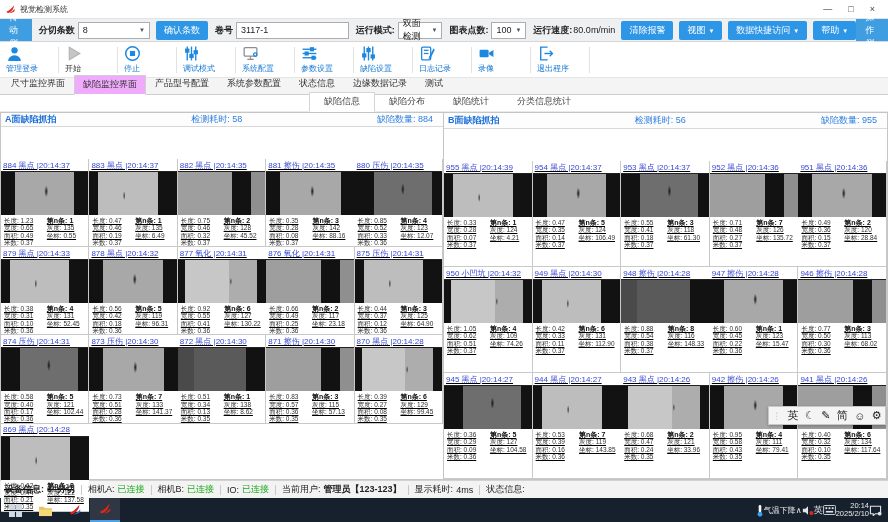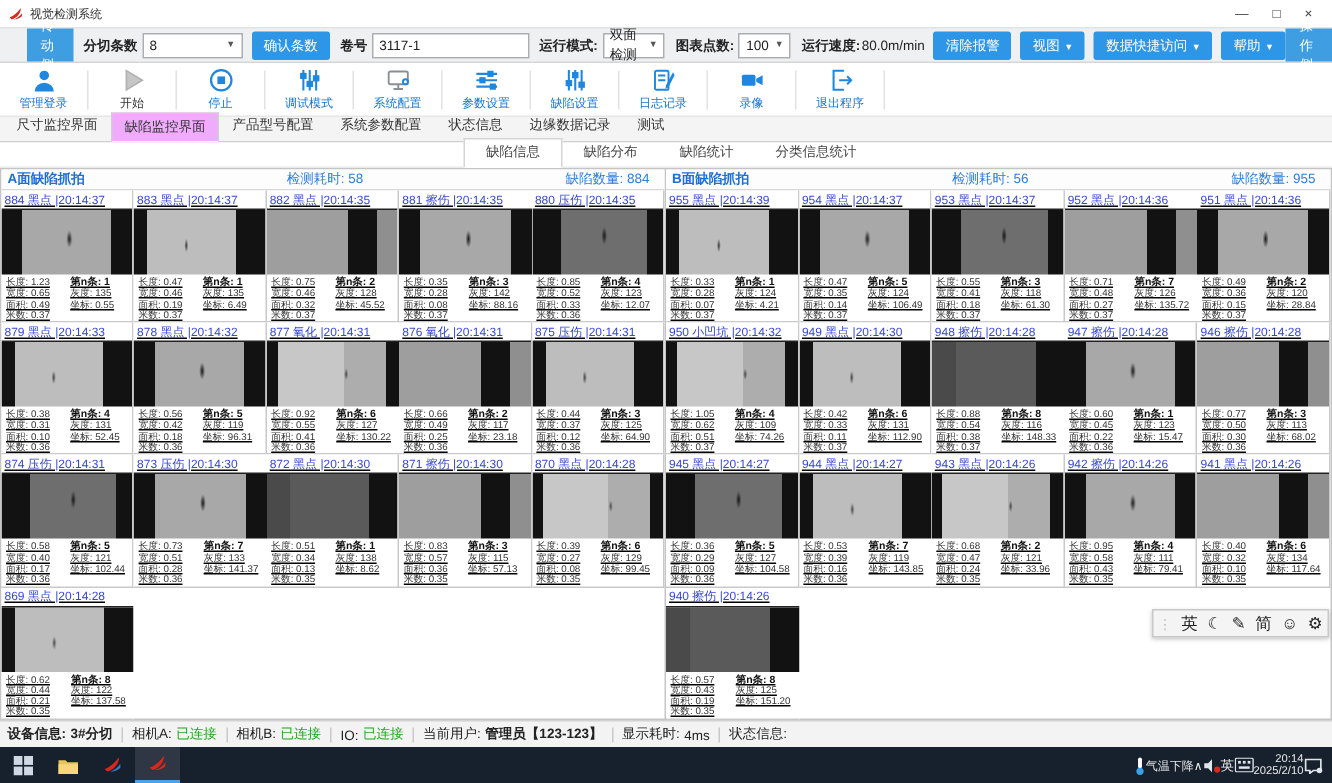--- a/index.html
+++ b/index.html
@@ -9,49 +9,49 @@
     font-family:"Liberation Sans", sans-serif; background:#fff; margin:0 auto;
   }
   
   .titlebar { height:18px; background:#fff; display:flex; align-items:center; padding:0 5px; }
   .logo { width:11px; height:11px; }
   .apptitle { font-size:8px; color:#333; margin-left:4px; }
   .wincontrols { margin-left:auto; display:flex; gap:16px; color:#444; font-size:9px; padding-right:8px; }
   .wincontrols span { cursor:default; }
   
   .toolbar1 { height:24px; background:#eef0f2; border-top:1px solid #e3e3e3; border-bottom:1px solid #d6d6d6;
-              display:flex; align-items:center; font-size:9px; color:#222;padding-left:18px; }
+              display:flex; align-items:center; font-size:9px; color:#222; }
   .side-btn { background:#3f9de2; color:#fff; height:100%; display:flex; align-items:center; padding:0 9px; font-size:9px; }
   .tb-label { margin-left:7px; margin-right:3px; white-space:nowrap; }
   .tb-label.bold { font-weight:bold; }
   .tb-select { background:#fff; border:1px solid #abadb3; height:17px; display:flex; align-items:center;
                justify-content:space-between; padding:0 4px; font-size:9px; }
   .tb-select .car { font-size:6px; color:#555; margin-left:4px; }
   .tb-input { background:#fff; border:1px solid #abadb3; height:17px; display:flex; align-items:center; padding:0 4px; font-size:9px; }
   .btn-blue { background:#2e96e6; color:#fff; padding:3px 8px; border-radius:2px; font-size:9px; margin-left:6px; white-space:nowrap; }
   .btn-blue .car { font-size:6px; margin-left:3px; }
   .spacer { flex:1; }
   .side-btn.right { margin-left:0; }
   
   .toolbar2 { height:36px; background:#fff; display:flex; align-items:center; border-bottom:1px solid #e6e6e6; padding-left:2px; }
-  .action { display:flex; flex-direction:column; align-items:center; justify-content:center; min-width:54px; gap:1px; padding:1px 4px; }
+  .action { display:flex; flex-direction:column; align-items:flex-start; justify-content:center; min-width:54px; gap:1px; padding:1px 4px; }
   .action svg { width:17px; height:17px; }
   .action .alabel { font-size:8px; color:#1576d2; white-space:nowrap; }
   .action .alabel.dark { color:#333; }
   .adivider { width:1px; height:26px; background:#e2e2e2; margin:0 2px; }
   
   .tabs { height:17px; background:#f4f4f4; border-bottom:1px solid #cfcfcf; display:flex; align-items:flex-end; font-size:9px; padding-left:2px; }
   .tab { padding:2px 8px 3px; color:#333; border:1px solid transparent; white-space:nowrap; }
   .tab.active { background:#f0abfc; border:1px solid #cfcfcf; border-bottom:1px solid #fff; margin-bottom:-1px; }
   .subtabs { height:17px; background:#fff; display:flex; align-items:flex-end; font-size:9px; padding-left:6px; border-bottom:1px solid #eaeaea;justify-content:center; }
   .subtab { padding:2px 14px 3px; color:#444; white-space:nowrap; }
   .subtab.active { border:1px solid #d5d5d5; border-bottom:1px solid #fff; margin-bottom:-1px; background:#fff; }
   
   .main { height:368px; display:flex; background:#fff; }
-  .panel { width:50%; border:1px solid #c5c5c5; display:flex; flex-direction:column; }
+  .panel { width:50%; border:1px solid #c5c5c5; display:flex; flex-direction:column;gap:32px; }
   .panel + .panel { border-left:none; }
   .panel-header { height:16px; display:flex; align-items:center; font-size:9px; border-bottom:1px solid #d8d8d8; background:#fdfdfd; }
   .panel-title { color:#1b6fd8; font-weight:bold; margin-left:4px; }
   .panel-mid { margin:0 auto; color:#2b7de0; }
   .panel-right { margin-right:10px; color:#2b7de0; }
   .grid { flex:1; display:grid; grid-template-columns:repeat(5,1fr); grid-auto-rows:1fr;text-decoration:underline; }
   .cell { border-right:1px solid #c9c9c9; border-bottom:1px solid #c9c9c9; display:flex; flex-direction:column; overflow:hidden; background:#fff; }
   .cell:nth-child(4n) { border-right:none; }
   .cell-label { height:12px; font-size:8px; color:#3647d6; display:flex; align-items:center; padding-left:2px; white-space:nowrap; overflow:hidden; }
   .cell-img { height:44px; border-top:1px solid #222; }
@@ -799,37 +799,20 @@
                 <div>面积: 0.10</div>
                 <div>米数: 0.35</div>
               </div>
               <div class="info-right">
                 <div class="first">第n条: 6</div>
                 <div>灰度: 134</div>
                 <div>坐标: 117.64</div>
               </div>
             </div>
           </div>
-          <div class="cell">
-            <div class="cell-label">940 擦伤 |20:14:26</div>
-            <div class="cell-img imv5"></div>
-            <div class="cell-info">
-              <div class="info-left">
-                <div>长度: 0.57</div>
-                <div>宽度: 0.43</div>
-                <div>面积: 0.19</div>
-                <div>米数: 0.35</div>
-              </div>
-              <div class="info-right">
-                <div class="first">第n条: 8</div>
-                <div>灰度: 125</div>
-                <div>坐标: 151.20</div>
-              </div>
-            </div>
-          </div>
         </div>
     </div>
   </div>
 
   <div class="ime">
     <span class="grip">⋮</span>
   <span>英</span>
       <span>☾</span>
       <span>✎</span>
       <span>简</span>

